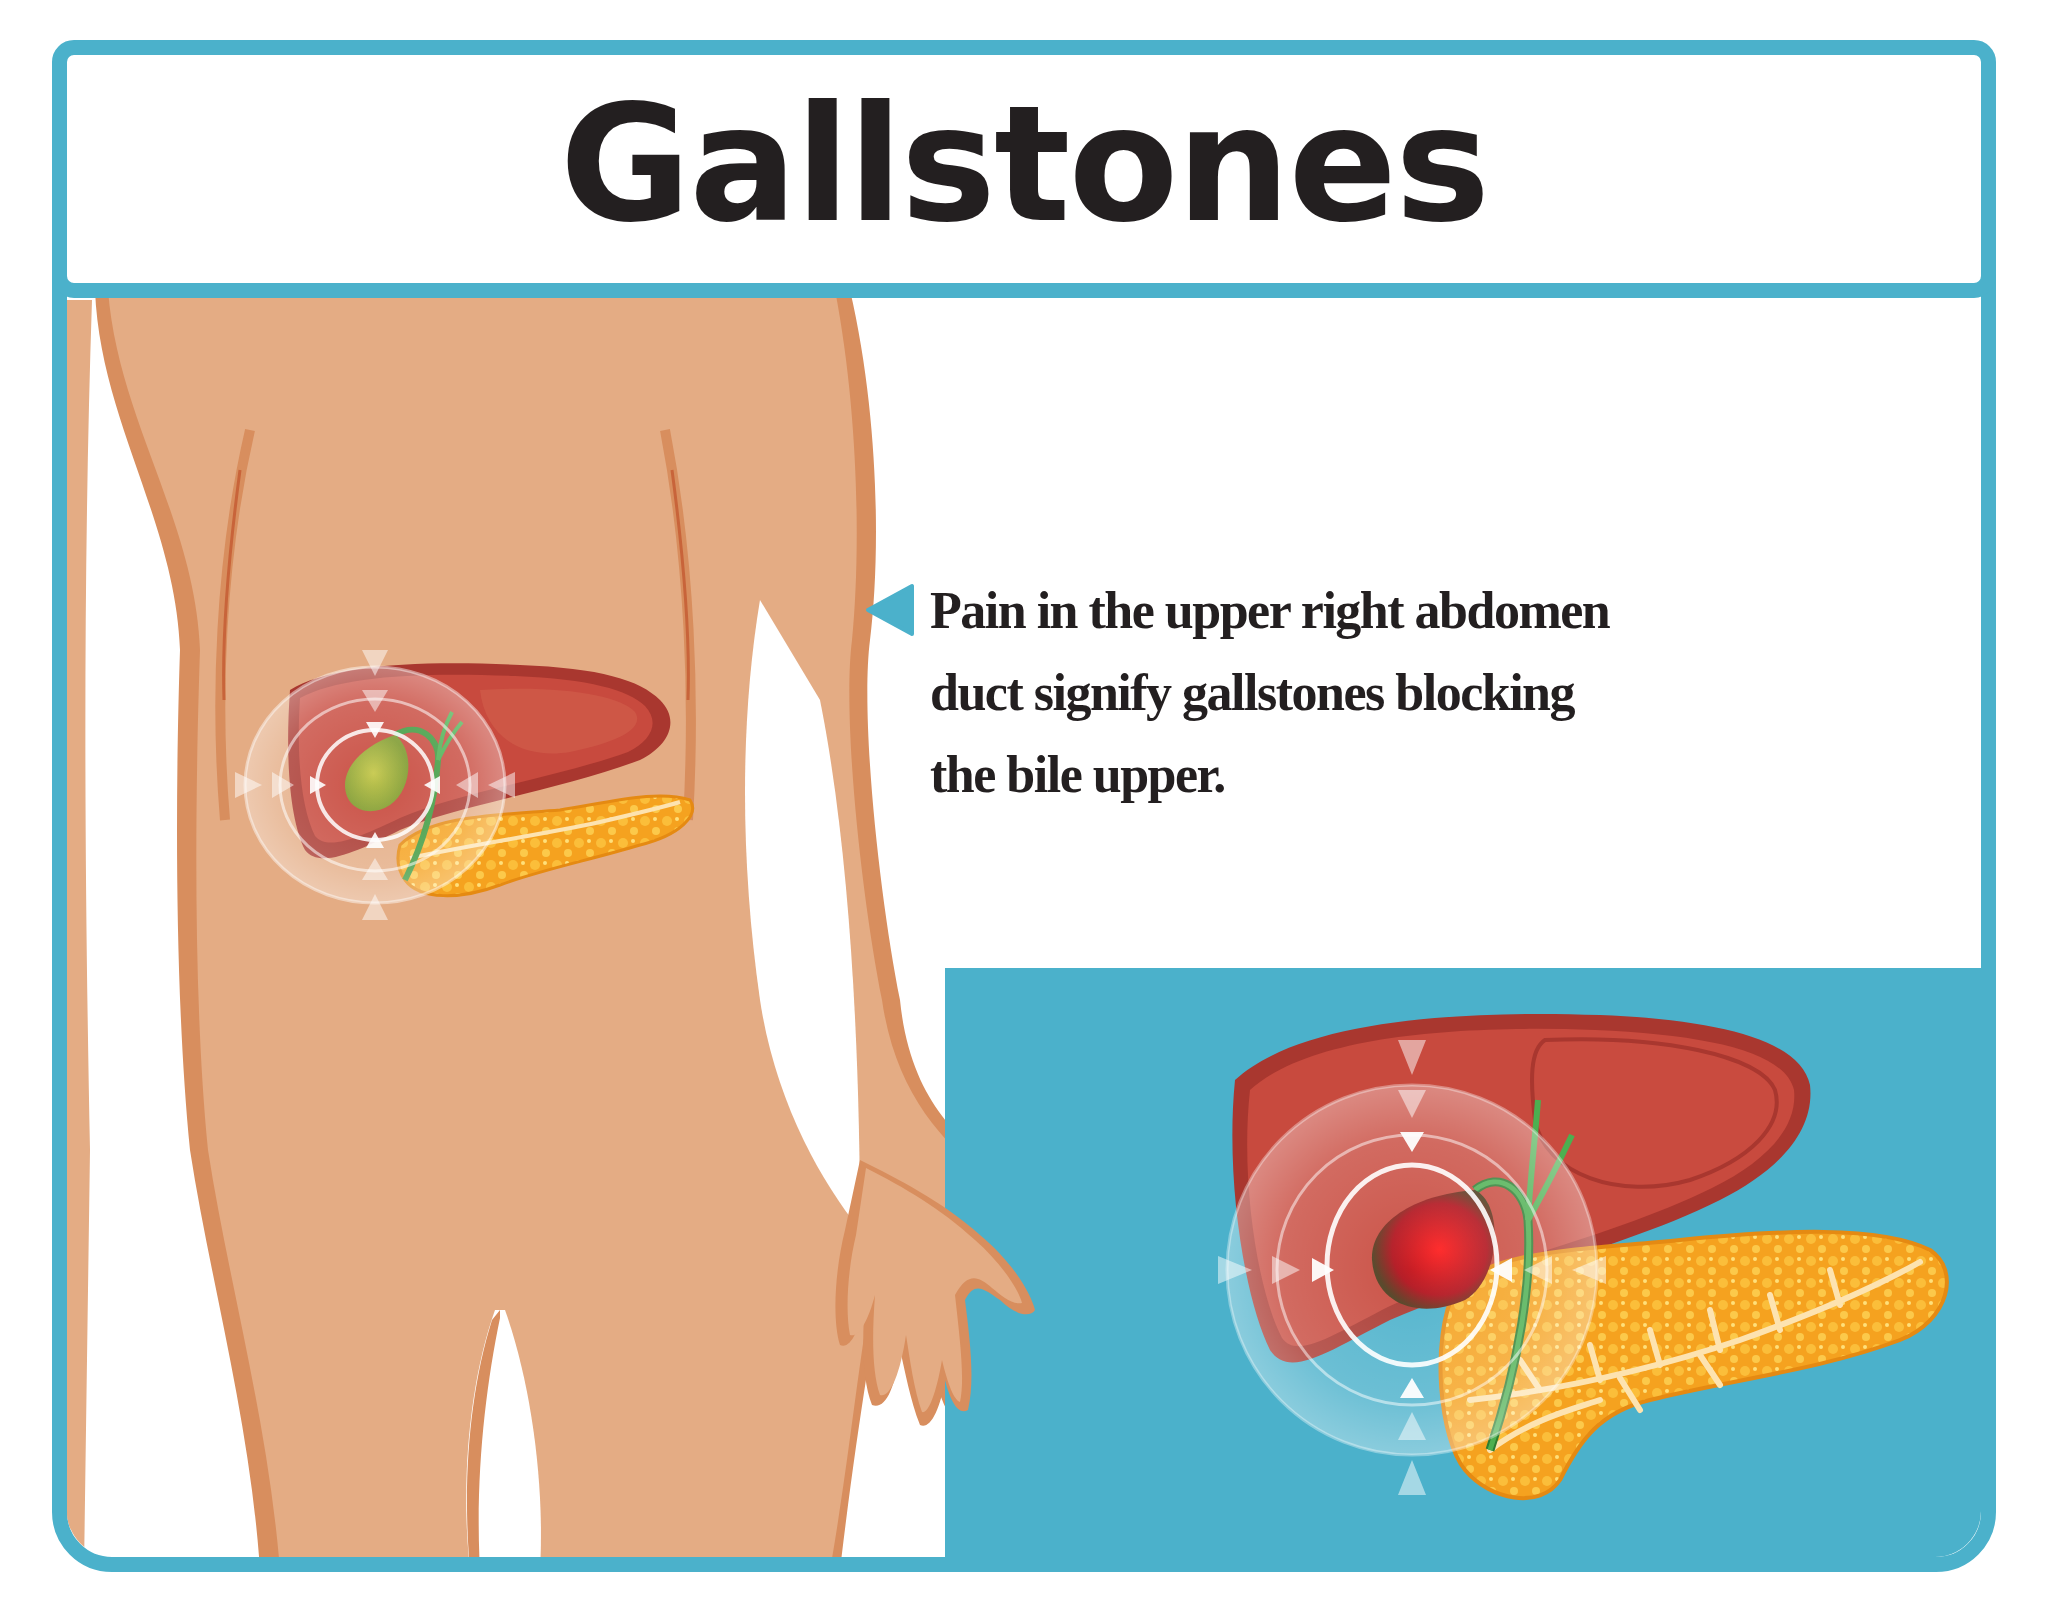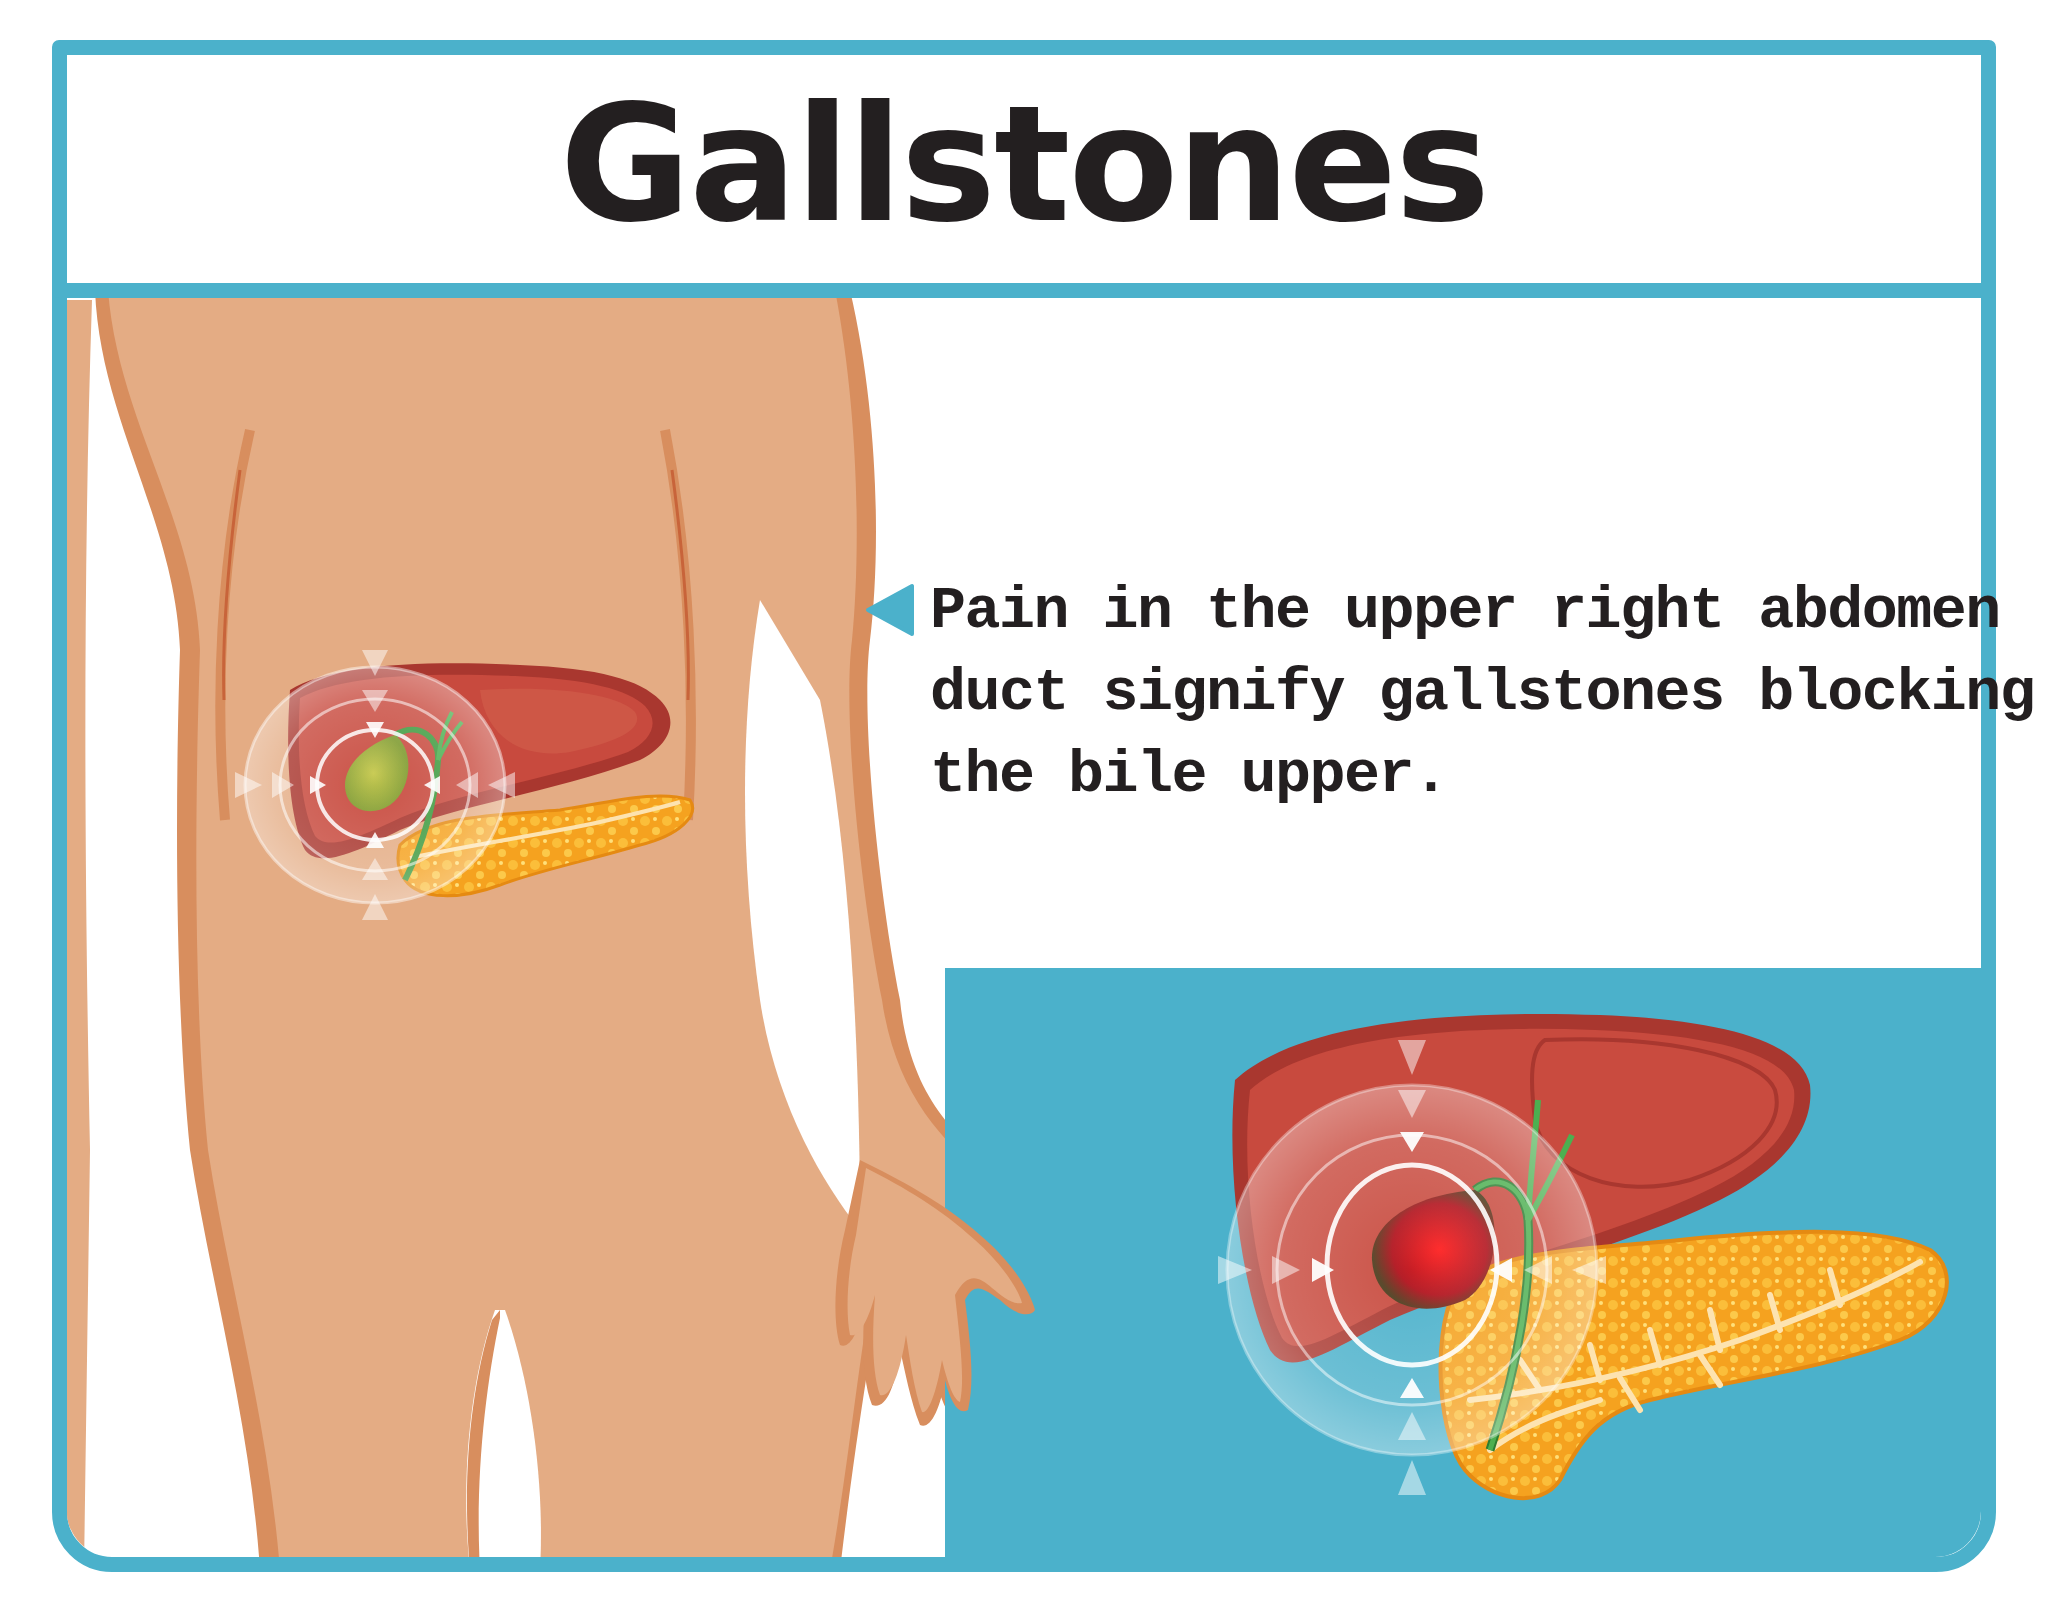--- a/index.html
+++ b/index.html
@@ -4,34 +4,34 @@
 <style>
   html, body { margin: 0; padding: 0; background: #ffffff; }
   body { width: 2048px; height: 1611px; position: relative; overflow: hidden; }
   .frame {
     position: absolute; left: 52px; top: 48px; width: 1944px; height: 1524px;
     border: 15px solid #4BB1CB; border-radius: 60px; box-sizing: border-box;
     background: #ffffff; overflow: hidden;
   }
   .title-box {
     position: absolute; left: 52px; top: 40px; width: 1944px; height: 258px;
-    border: 15px solid #4BB1CB; border-radius: 7px; box-sizing: border-box;
+    border: 15px solid #4BB1CB; border-radius: 22px; box-sizing: border-box;
     background: #ffffff; z-index: 5;
     display: flex; align-items: center; justify-content: center;
   }
   .title {
     font-family: "DejaVu Sans", sans-serif; font-weight: bold;
     font-size: 160px; color: #231f20; letter-spacing: -2px; line-height: 1;
     margin-top: -8px;
   }
   .art { position: absolute; left: 0; top: 0; width: 2048px; height: 1611px; z-index: 2; }
   .caption {
     position: absolute; left: 930px; top: 570px; width: 1060px; z-index: 6;
-    font-family: Liberation Mono, monospace; font-weight: bold;
-    font-size: 60px; line-height: 82px; color: #231f20; letter-spacing: -1.5px;
+    font-family: Liberation Serif, serif; font-weight: bold;
+    font-size: 52px; line-height: 82px; color: #231f20; letter-spacing: -1.5px;
   }
   .caption div { white-space: nowrap; }
   .pointer { position: absolute; left: 860px; top: 580px; z-index: 6; }
 </style>
 </head>
 <body>
 
 <div class="frame"></div>
 
 <div class="title-box">

